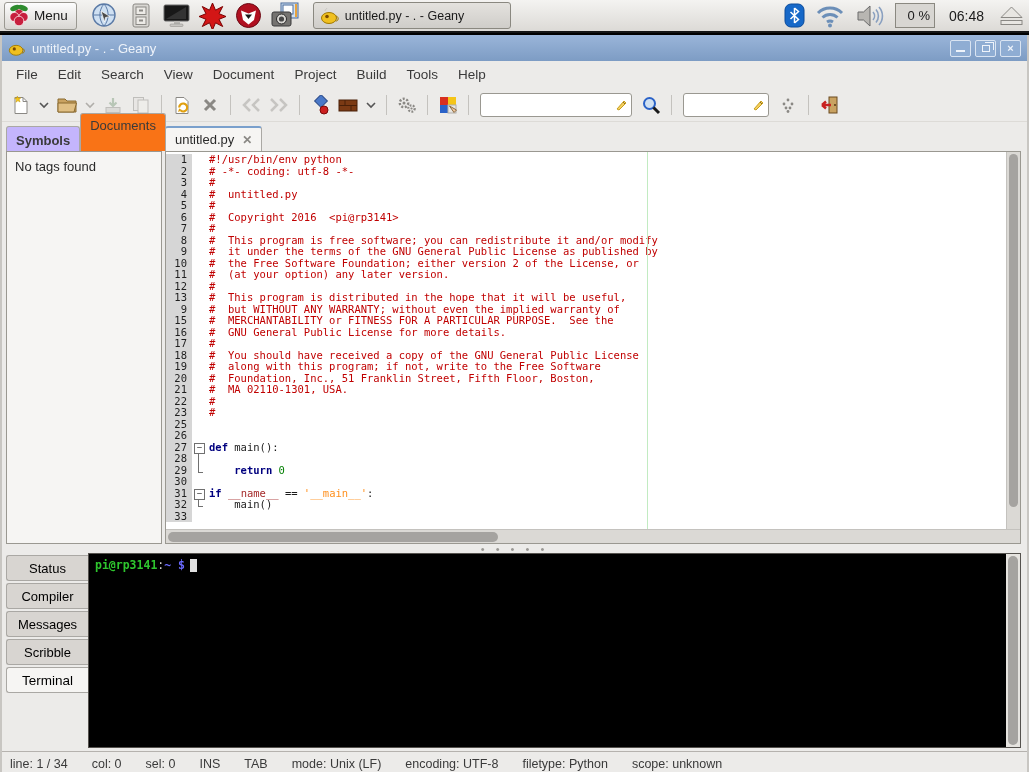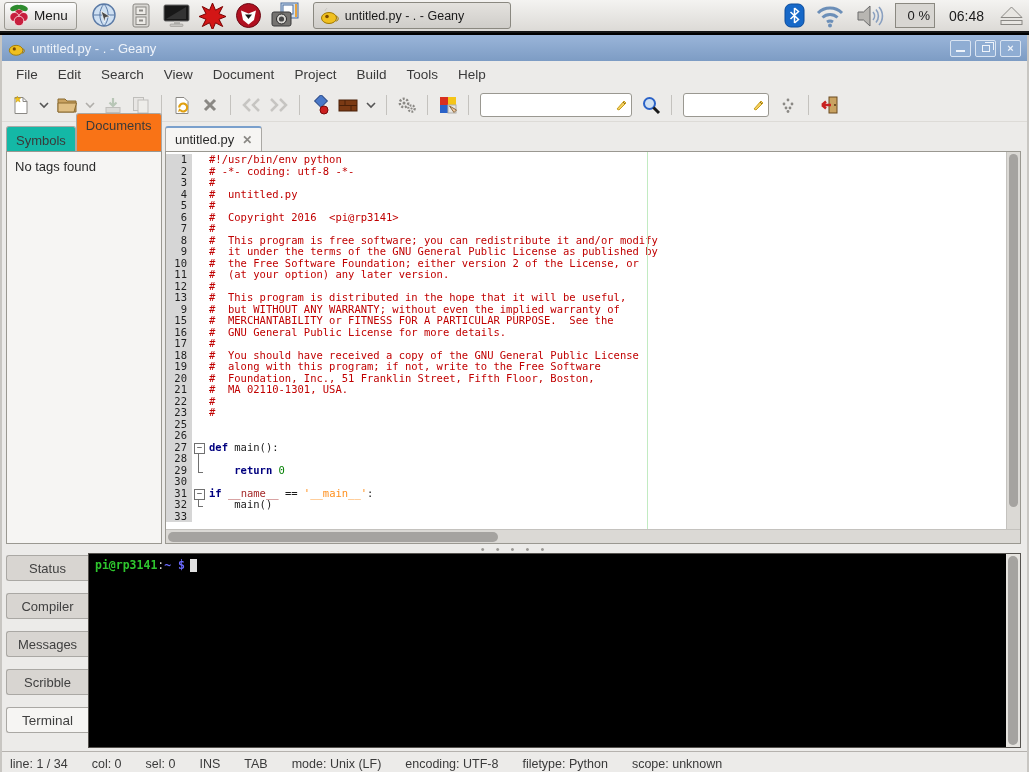--- a/index.html
+++ b/index.html
@@ -59,21 +59,21 @@
   .tinput.small { width:86px; }
   .tinput svg { position:absolute; right:4px; top:5px; }
 
   
   .main-row { height:422px; display:flex; padding:4px 6px 0 4px; gap:3px; flex:none; }
 
   .sidebar { width:156px; display:flex; flex-direction:column; }
   .side-tabs { height:25px; display:flex; align-items:flex-end; }
   .side-tab { font-size:13px; color:#3a3a3a; padding:4px 9px; border:1px solid #aaa8a4;
               border-bottom:none; border-radius:3px 3px 0 0; background:#f97316; height:38px; }
-  .side-tab.active { background:#14b8a6; height:25px; padding-top:6px; }
+  .side-tab.active { background:#c4b5fd; height:25px; padding-top:6px;font-weight:bold; }
   .side-panel { flex:1; border:1px solid #9a9891; background:#f6f5f3; padding:7px 8px;
                 font-size:13px; color:#2a2a2a; }
 
   .editor-nb { flex:1; display:flex; flex-direction:column; }
   .edit-tabs { height:25px; display:flex; align-items:flex-end; }
   .edit-tab { display:flex; align-items:center; gap:8px; font-size:13px; color:#2a2a2a;
               padding:0 9px; border:1px solid #aaa8a4; border-bottom:none;
               border-top:2px solid #7aa0cc; border-radius:3px 3px 0 0; background:#f6f5f3; height:25px; }
   .tab-close { color:#8a8884; font-weight:bold; font-size:12px; }
   .editor-box { flex:1; border:1px solid #9a9891; background:#fff; display:flex; flex-direction:column; }
@@ -105,22 +105,22 @@
   .hscroll { height:14px; flex:none; background:#dbd9d5; border-top:1px solid #c4c2be; display:flex; }
   .hscroll .thumb { width:330px; height:10px; margin:2px; background:#a5a3a0; border-radius:5px; }
   .hscroll .corner { margin-left:auto; width:14px; background:#dbd9d5; }
 
   .splitter { height:9px; display:flex; align-items:center; justify-content:center; flex:none; }
   .splitter .dots { color:#9a9894; font-size:11px; letter-spacing:4px; line-height:4px; }
 
   
   .bottom-panel { height:195px; display:flex; padding:0 6px 0 4px; flex:none; }
   .panel-tabs { width:82px; flex:none; display:flex; flex-direction:column; padding-top:2px; }
-  .panel-tab { height:26px; margin-bottom:12px; border:1px solid #aaa8a4; border-right:none;
-               border-radius:3px 0 0 3px; background:#d8d5d1; font-size:13px; color:#404040;
+  .panel-tab { height:26px; margin-bottom:2px; border:1px solid #aaa8a4; border-right:none;
+               border-radius:3px 0 0 3px; background:#d8d5d1; font-size:13px; color:#000000;
                display:flex; align-items:center; justify-content:center; }
   .panel-tab.active { background:#f6f5f3; font-size:13.5px; }
   .terminal-wrap { flex:1; border:1px solid #55524e; display:flex; background:#000; }
   .terminal { flex:1; padding:4px 6px; font-family:"DejaVu Sans Mono", monospace; font-size:11.5px; }
   .t-user { color:#2ec52e; font-weight:bold; }
   .t-plain { color:#d0d0d0; }
   .t-path { color:#6a6aff; font-weight:bold; }
   .t-cursor { display:inline-block; width:7px; height:13px; background:#e0e0e0;
               vertical-align:text-bottom; margin-left:5px; }
   .term-scroll { width:14px; flex:none; background:#e6e4e0; position:relative; }

